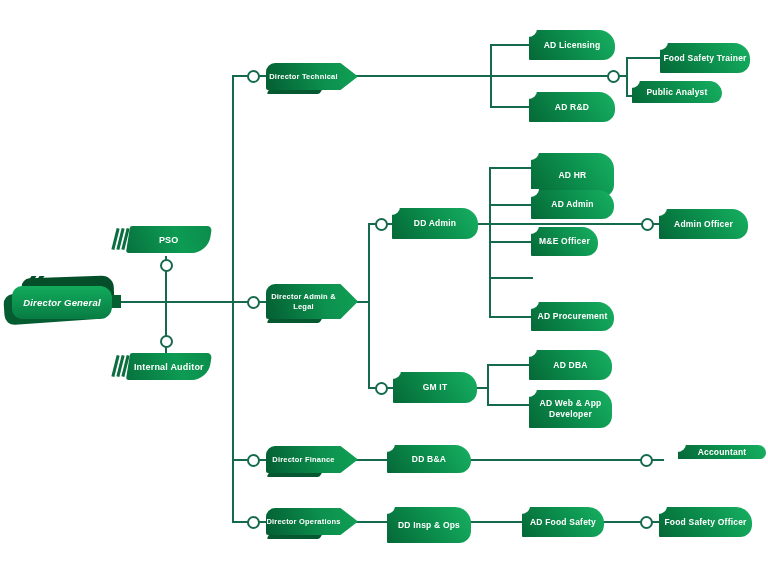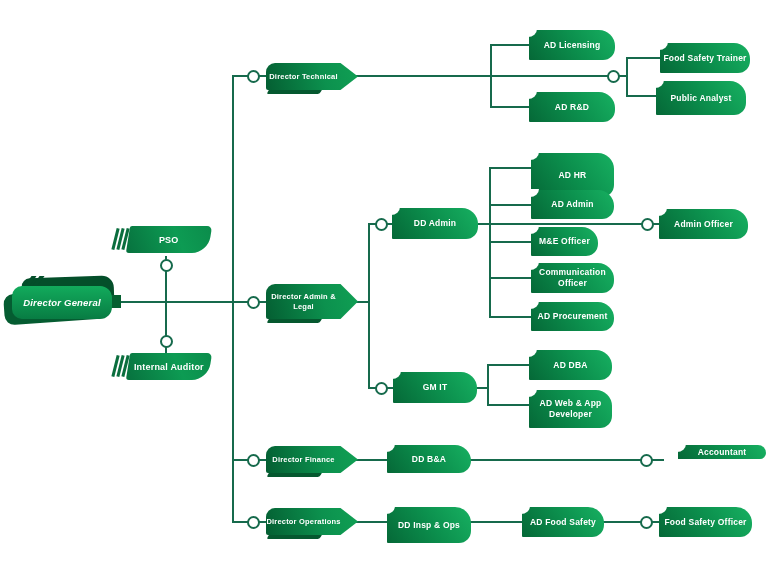--- a/index.html
+++ b/index.html
@@ -175,40 +175,37 @@
     </div>
   <div class="node nw" style="left:531px;top:153px;width:83px;height:44px">
       <span>AD HR</span>
     </div>
   <div class="node nw" style="left:531px;top:190px;width:83px;height:29px">
       <span>AD Admin</span>
     </div>
   <div class="node nw" style="left:531px;top:227px;width:67px;height:29px">
       <span>M&amp;E Officer</span>
     </div>
-  <div class="node" style="left:531px;top:263px;width:83px;height:30px">
-      <span>Communication Officer</span>
-    </div>
   <div class="node nw" style="left:531px;top:302px;width:83px;height:29px">
       <span>AD Procurement</span>
     </div>
   <div class="node nw" style="left:529px;top:350px;width:83px;height:30px">
       <span>AD DBA</span>
     </div>
   <div class="node" style="left:529px;top:390px;width:83px;height:38px">
       <span>AD Web &amp; App Developer</span>
     </div>
   <div class="node nw" style="left:522px;top:507px;width:82px;height:30px">
       <span>AD Food Safety</span>
     </div>
 
   <div class="node nw" style="left:660px;top:43px;width:90px;height:30px">
       <span>Food Safety Trainer</span>
     </div>
-  <div class="node nw" style="left:656px;top:81px;width:90px;height:34px">
+  <div class="node nw" style="left:632px;top:81px;width:90px;height:22px">
       <span>Public Analyst</span>
     </div>
   <div class="node nw" style="left:659px;top:209px;width:89px;height:30px">
       <span>Admin Officer</span>
     </div>
   <div class="node nw" style="left:678px;top:445px;width:88px;height:14px">
       <span>Accountant</span>
     </div>
   <div class="node nw" style="left:659px;top:507px;width:93px;height:30px">
       <span>Food Safety Officer</span>

